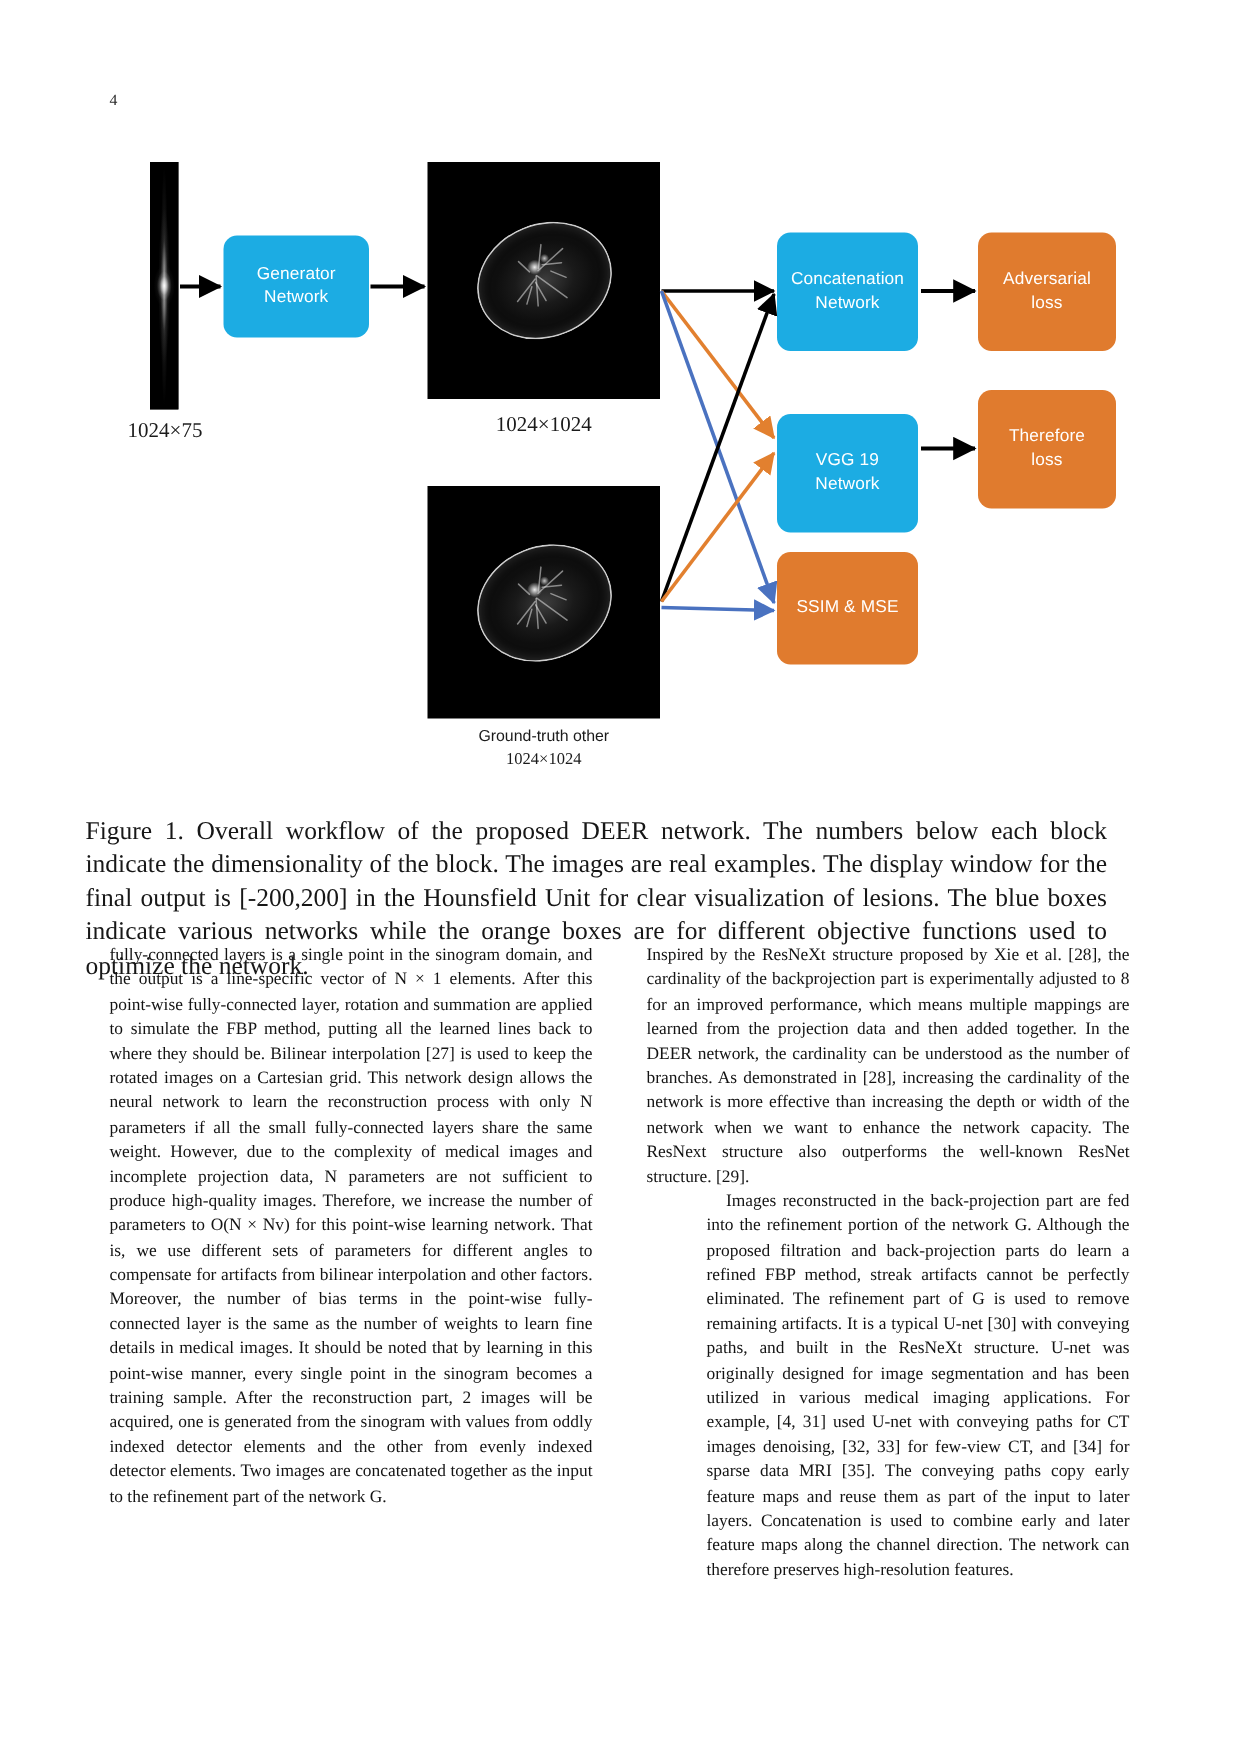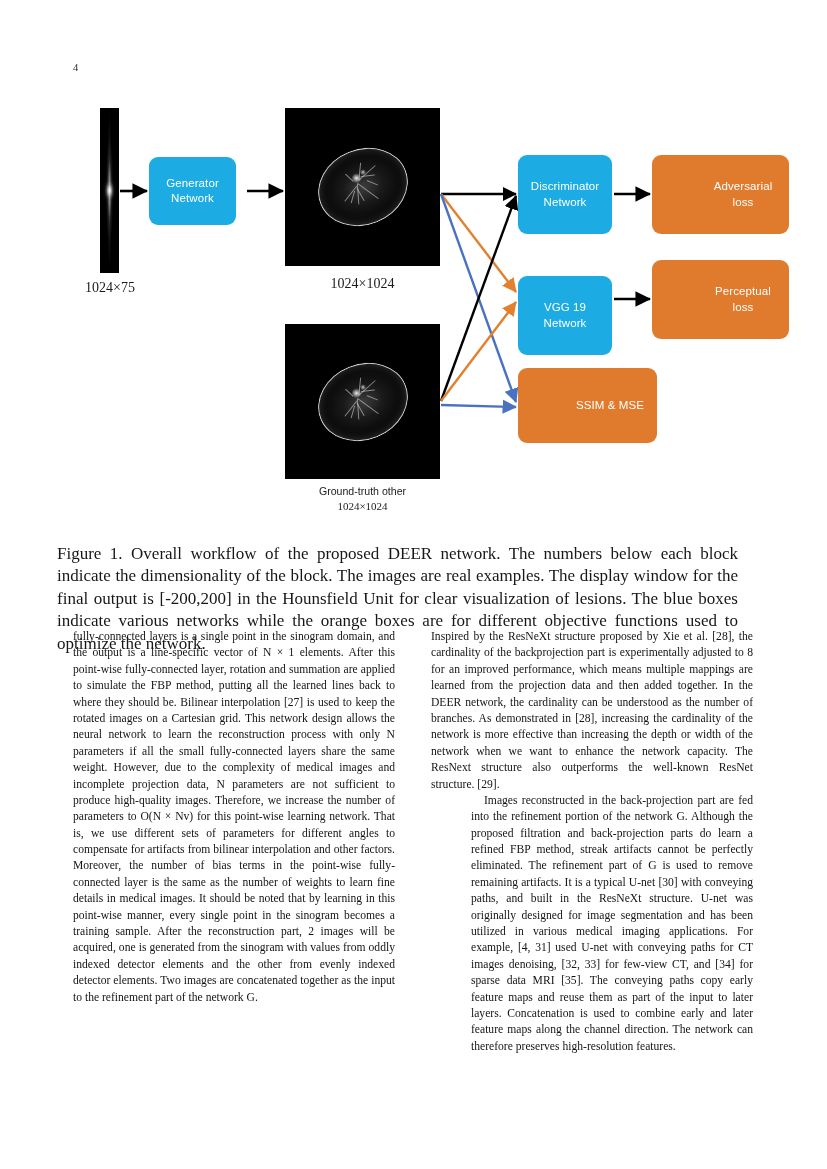--- a/index.html
+++ b/index.html
@@ -129,23 +129,23 @@
     align-items: center;
     justify-content: center;
     text-align: center;
     color: #ffffff;
     font-family: "Liberation Sans", sans-serif;
     font-size: 11.5px;
     line-height: 1.32;
     letter-spacing: 0.1px;
   }
   .dbox.blue { background: #1CACE3; }
-  .dbox.orange { background: #E07B2E; padding-left: 45px; }
-
-  #box-generator     { left: 76px;  top: 57px;  width: 87px;  height: 68px; }
+  .dbox.orange { background: #E07B2E; }
+
+  #box-generator     { left: 76px;  top: 57px;  width: 97px;  height: 68px; }
   #box-discriminator { left: 445px; top: 55px;  width: 94px;  height: 79px; }
   #box-vgg           { left: 445px; top: 176px; width: 94px;  height: 79px; }
   #box-ssim          { left: 445px; top: 268px; width: 94px;  height: 75px; }
   #box-adv-loss      { left: 579px; top: 55px;  width: 92px;  height: 79px; }
   #box-perc-loss     { left: 579px; top: 160px; width: 92px;  height: 79px; }
 
   
   .img-label {
     position: absolute;
     font-family: "Liberation Serif", serif;
@@ -258,21 +258,21 @@
       <div class="v v10"></div>
     </div>
   </div>
   <div id="label-gt" class="img-label">
     <div>Ground-truth other</div>
     <div class="dim">1024×1024</div>
   </div>
 
   <div id="box-discriminator" class="dbox blue">
     <div>
-      <div>Discriminator</div>
+      <div>Concatenation</div>
       <div>Network</div>
     </div>
   </div>
 
   <div id="box-vgg" class="dbox blue">
     <div>
       <div>VGG 19</div>
       <div>Network</div>
     </div>
   </div>
@@ -283,21 +283,21 @@
 
   <div id="box-adv-loss" class="dbox orange">
     <div>
       <div>Adversarial</div>
       <div>loss</div>
     </div>
   </div>
 
   <div id="box-perc-loss" class="dbox orange">
     <div>
-      <div>Perceptual</div>
+      <div>Therefore</div>
       <div>loss</div>
     </div>
   </div>
 
   <svg id="arrows" viewBox="0 0 681 430">
     <defs>
       <marker id="ah-black" markerWidth="7" markerHeight="7" refX="5.6" refY="3" orient="auto" markerUnits="strokeWidth">
         <path d="M0,0 L6,3 L0,6 z" fill="#000000"></path>
       </marker>
       <marker id="ah-blue" markerWidth="7" markerHeight="7" refX="5.6" refY="3" orient="auto" markerUnits="strokeWidth">

